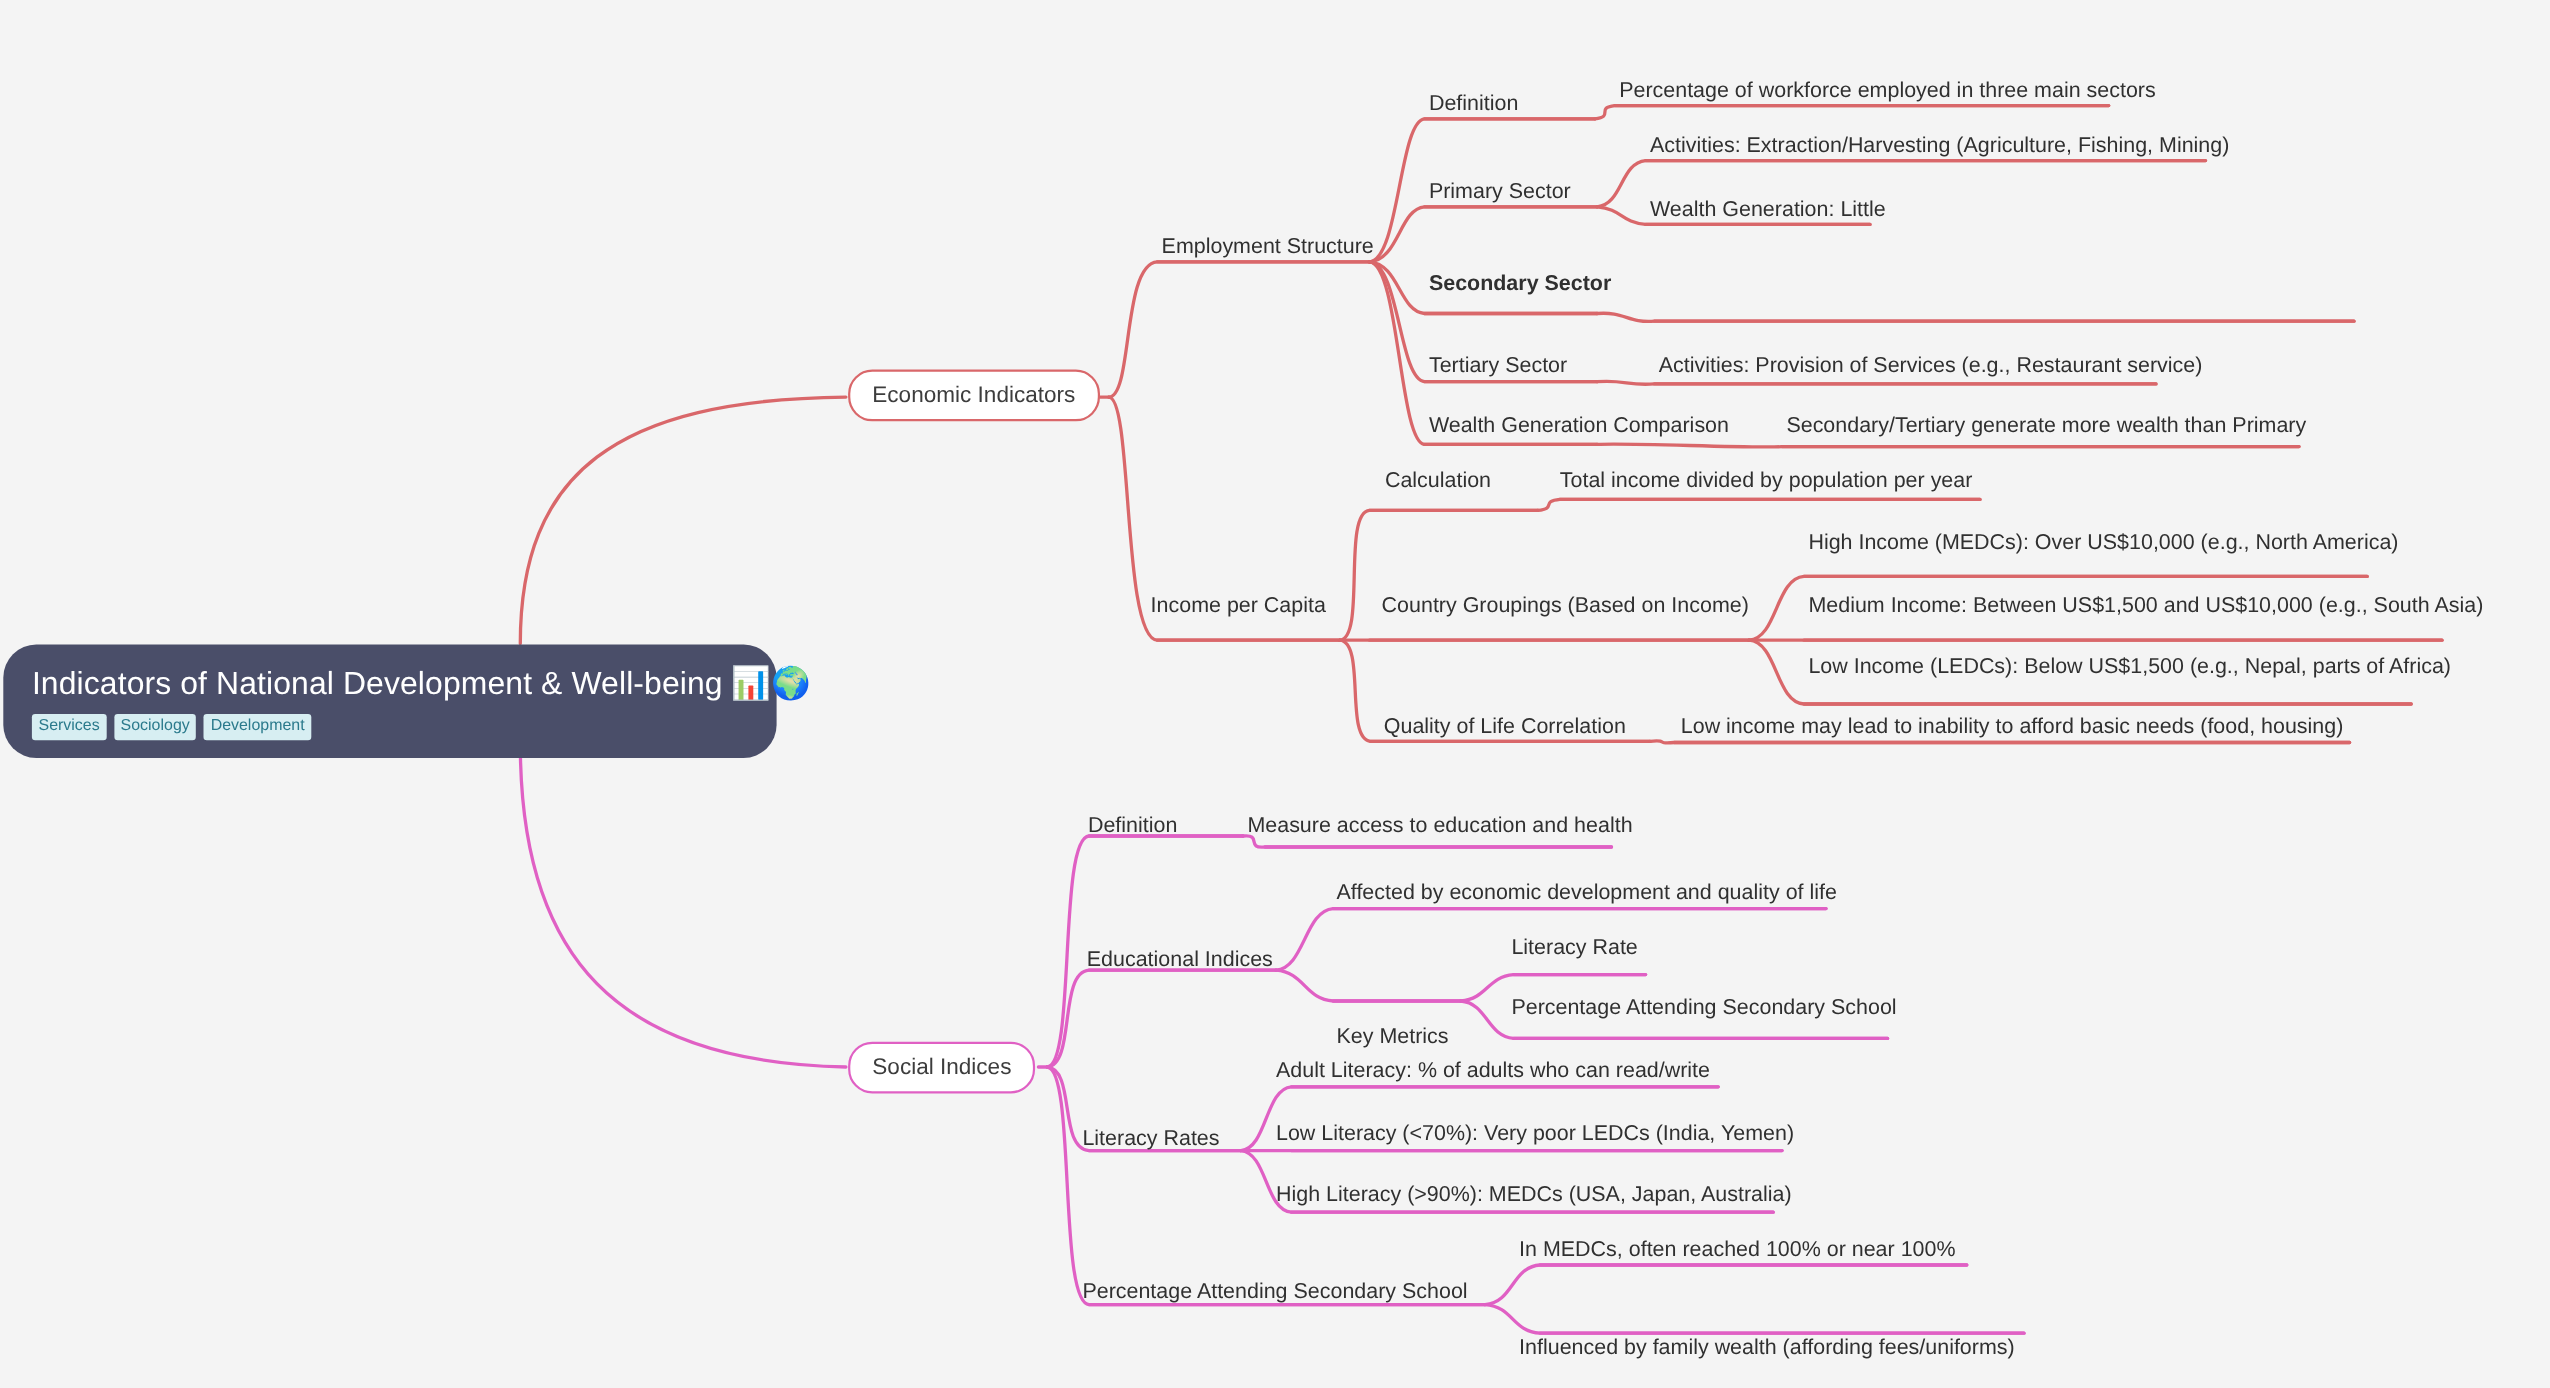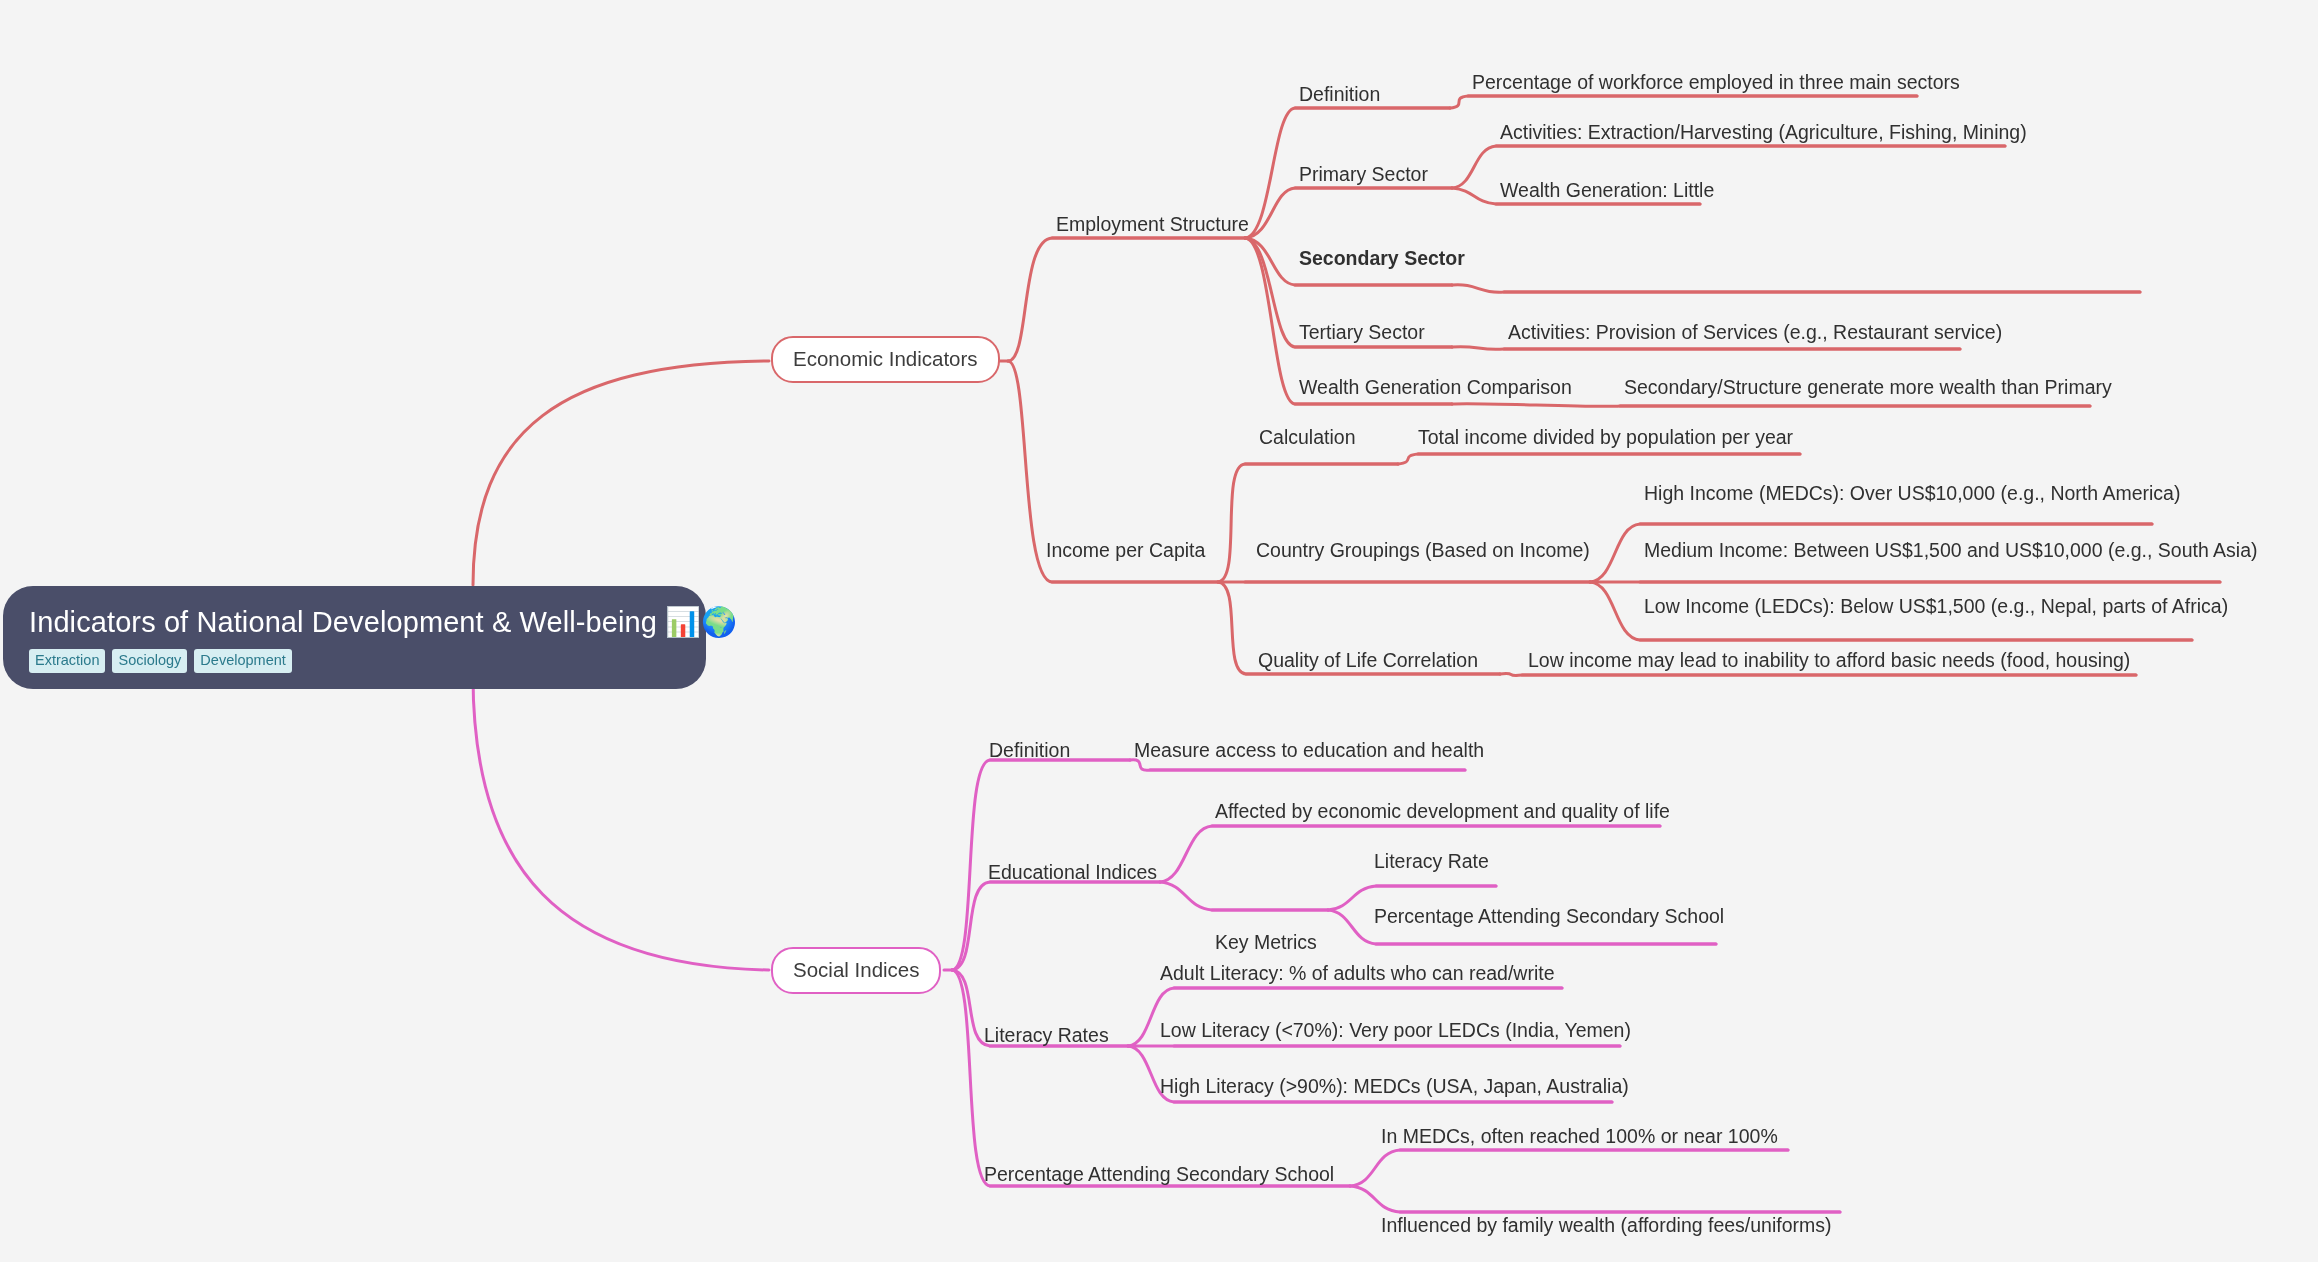--- a/index.html
+++ b/index.html
@@ -186,21 +186,21 @@
       <path stroke="#e060c4" d="M 1350,1186 C 1376,1184 1374,1152 1400,1150 L 1788,1150"></path>
       <path stroke="#e060c4" d="M 1350,1186 C 1376,1188 1374,1210 1400,1212 L 1840,1212"></path>
       <path stroke="#e060c4" d="M 1400,1150 L 1788,1150"></path>
       <path stroke="#e060c4" d="M 1400,1212 L 1840,1212"></path>
     </g>
   </svg>
 
   <div class="root-node">
     <div class="root-title">Indicators of National Development &amp; Well-being 📊🌍</div>
     <div class="root-tags">
-      <span class="root-tag">Extraction</span>
+      <span class="root-tag">Services</span>
       <span class="root-tag">Sociology</span>
       <span class="root-tag">Development</span>
     </div>
   </div>
 
   <div class="pill economic">Economic Indicators</div>
   <div class="pill social">Social Indices</div>
 
   <div class="lbl" style="left:1056px; top:212px;">Employment Structure</div>
 
@@ -210,21 +210,21 @@
   <div class="lbl" style="left:1299px; top:162px;">Primary Sector</div>
   <div class="lbl" style="left:1500px; top:120px;">Activities: Extraction/Harvesting (Agriculture, Fishing, Mining)</div>
   <div class="lbl" style="left:1500px; top:178px;">Wealth Generation: Little</div>
 
   <div class="lbl" style="left:1299px; top:246px;font-weight:bold;">Secondary Sector</div>
 
   <div class="lbl" style="left:1299px; top:320px;">Tertiary Sector</div>
   <div class="lbl" style="left:1508px; top:320px;">Activities: Provision of Services (e.g., Restaurant service)</div>
 
   <div class="lbl" style="left:1299px; top:375px;">Wealth Generation Comparison</div>
-  <div class="lbl" style="left:1624px; top:375px;">Secondary/Structure generate more wealth than Primary</div>
+  <div class="lbl" style="left:1624px; top:375px;">Secondary/Tertiary generate more wealth than Primary</div>
 
   <div class="lbl" style="left:1046px; top:538px;">Income per Capita</div>
 
   <div class="lbl" style="left:1259px; top:425px;">Calculation</div>
   <div class="lbl" style="left:1418px; top:425px;">Total income divided by population per year</div>
 
   <div class="lbl" style="left:1256px; top:538px;">Country Groupings (Based on Income)</div>
   <div class="lbl" style="left:1644px; top:481px;">High Income (MEDCs): Over US$10,000 (e.g., North America)</div>
   <div class="lbl" style="left:1644px; top:538px;">Medium Income: Between US$1,500 and US$10,000 (e.g., South Asia)</div>
   <div class="lbl" style="left:1644px; top:594px;">Low Income (LEDCs): Below US$1,500 (e.g., Nepal, parts of Africa)</div>

